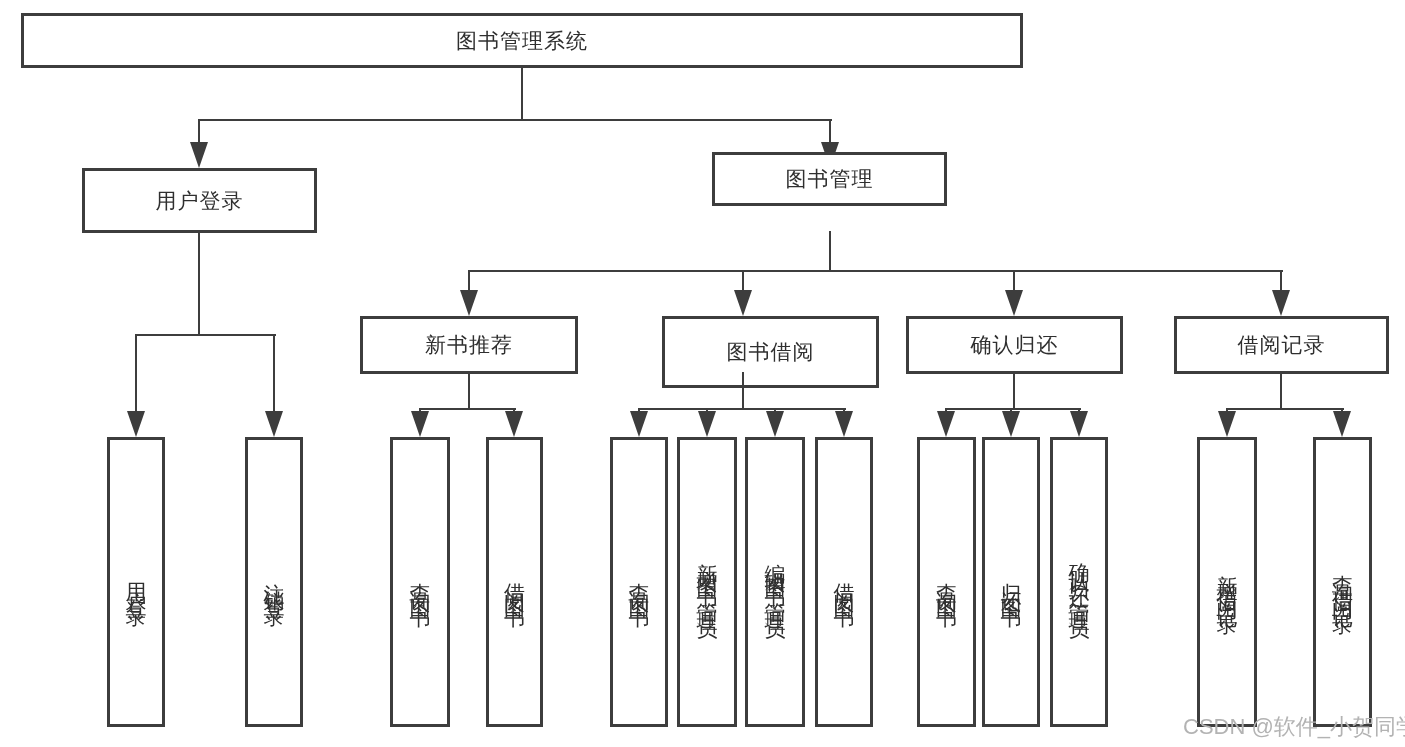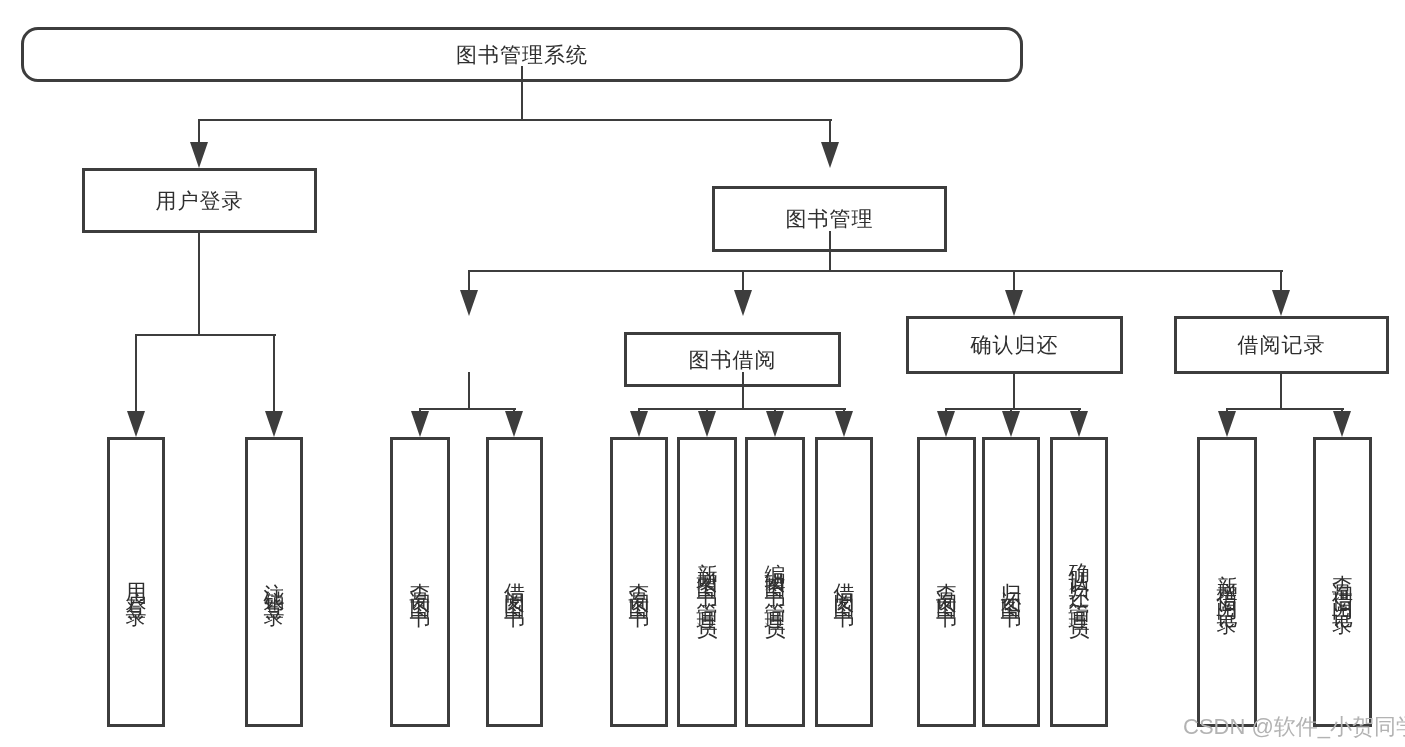--- a/index.html
+++ b/index.html
@@ -32,35 +32,35 @@
   .watermark{
     position:absolute;left:1183px;top:712px;color:var(--wm);
     font-size:22px;z-index:10;white-space:nowrap;
   }
 </style>
 </head>
 <body>
 
 <div class="stage">
 
-  <div class="box" style="left:21px;top:27px;width:1002px;height:55px;border-radius:17px;">
+  <div class="box" style="left:21px;top:13px;width:1002px;height:55px;">
     <span>图书管理系统</span>
   </div>
 
   <div class="vline" style="left:521px;top:66px;height:55px;"></div>
   <div class="hline" style="left:198px;top:119px;width:634px;"></div>
   <div class="vline" style="left:198px;top:119px;height:25px;"></div>
   <div class="arrow" style="left:190px;top:142px;"></div>
   <div class="vline" style="left:829px;top:119px;height:25px;"></div>
   <div class="arrow" style="left:821px;top:142px;"></div>
 
   <div class="box" style="left:82px;top:168px;width:235px;height:65px;">
     <span>用户登录</span>
   </div>
-  <div class="box" style="left:712px;top:186px;width:235px;height:66px;">
+  <div class="box" style="left:712px;top:152px;width:235px;height:54px;">
     <span>图书管理</span>
   </div>
 
   <div class="vline" style="left:198px;top:231px;height:105px;"></div>
   <div class="hline" style="left:135px;top:334px;width:141px;"></div>
   <div class="vline" style="left:135px;top:334px;height:80px;"></div>
   <div class="arrow" style="left:127px;top:411px;"></div>
   <div class="vline" style="left:273px;top:334px;height:80px;"></div>
   <div class="arrow" style="left:265px;top:411px;"></div>
 
@@ -68,21 +68,24 @@
   <div class="hline" style="left:468px;top:270px;width:815px;"></div>
   <div class="vline" style="left:468px;top:270px;height:23px;"></div>
   <div class="arrow" style="left:460px;top:290px;"></div>
   <div class="vline" style="left:742px;top:270px;height:23px;"></div>
   <div class="arrow" style="left:734px;top:290px;"></div>
   <div class="vline" style="left:1013px;top:270px;height:23px;"></div>
   <div class="arrow" style="left:1005px;top:290px;"></div>
   <div class="vline" style="left:1280px;top:270px;height:23px;"></div>
   <div class="arrow" style="left:1272px;top:290px;"></div>
 
-  <div class="box" style="left:624px;top:316px;width:217px;height:55px;margin-top:16px;">
+  <div class="box" style="left:360px;top:316px;width:218px;height:58px;">
+    <span>新书推荐</span>
+  </div>
+  <div class="box" style="left:662px;top:316px;width:217px;height:72px;">
     <span>图书借阅</span>
   </div>
   <div class="box" style="left:906px;top:316px;width:217px;height:58px;">
     <span>确认归还</span>
   </div>
   <div class="box" style="left:1174px;top:316px;width:215px;height:58px;">
     <span>借阅记录</span>
   </div>
 
   <div class="vline" style="left:468px;top:372px;height:38px;"></div>

